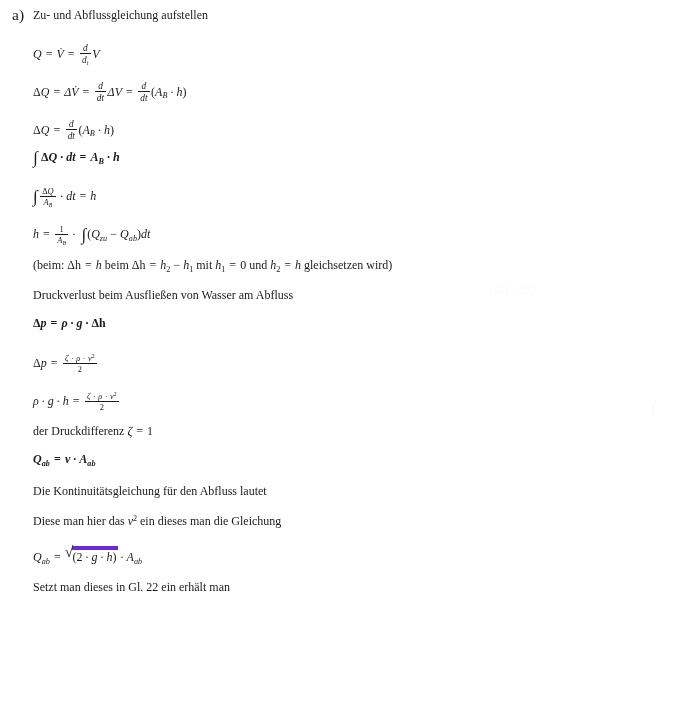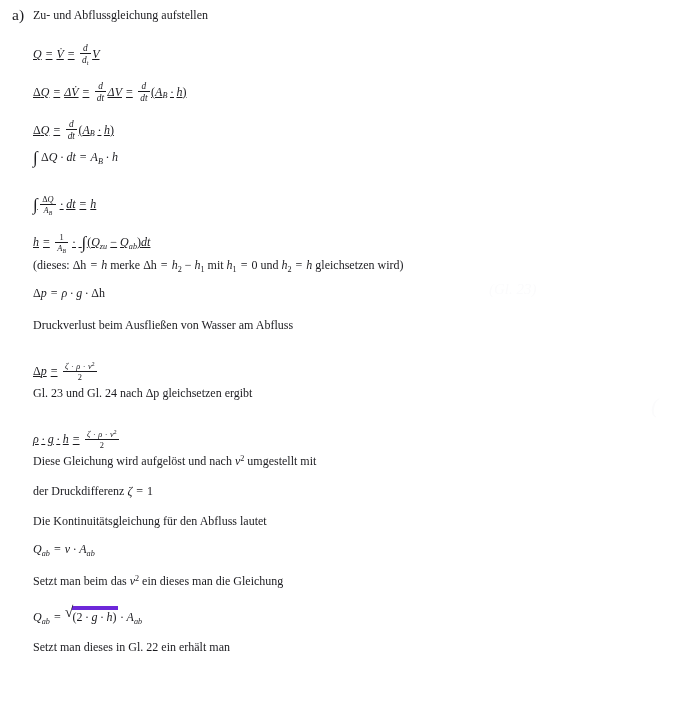--- a/index.html
+++ b/index.html
@@ -51,31 +51,31 @@
   }
   .line.text {
     height: 30px;
     padding-top: 5px;
     box-sizing: border-box;
   }
   .line.math {
     height: 30px;
     padding-top: 3px;
     box-sizing: border-box;
+    font-weight: bold;
   }
   .line.math-tall {
     height: 36px;
     padding-top: 6px;
     box-sizing: border-box;
   }
   .line.math-frac {
     height: 38px;
     padding-top: 8px;
     box-sizing: border-box;
-    text-decoration: underline;
   }
 
   
   .mi {            
     font-style: italic;
     font-family: "Liberation Serif", "DejaVu Serif", serif;
   }
   .mn, .mo {       
     font-style: normal;
   }
@@ -127,21 +127,20 @@
     display: block;
     padding: 0 2px 0.5px 2px;
   }
   .frac > .den {
     display: block;
     border-top: 1px solid #1b1b1f;
     padding: 0.5px 2px 0 2px;
   }
   .frac-sm {
     font-size: 0.70em;
-    margin-top: 8px;
   }
 
   
   .intg {
     font-style: italic;
     font-size: 1.42em;
     line-height: 0;
     position: relative;
     top: 0.10em;
     padding-right: 1px;
@@ -236,81 +235,71 @@
       <div class="line math-frac">
         <span class="mi">h</span><span class="mo meq">=</span><span class="frac frac-sm">
             <span class="num mn">1</span>
             <span class="den"><span class="mi">A</span><span class="sub">B</span></span>
           </span><span class="cdot">·</span>
         <span class="intg">∫</span><span class="mo">(</span><span class="mi">Q</span><span class="sub">zu</span><span class="mop">−</span><span class="mi">Q</span><span class="sub">ab</span><span class="mo">)</span><span class="mi">dt</span>
       </div>
 
 
       <div class="line text">
-        <span>(dieses:</span>
+        <span>(beim:</span>
         <span class="upgreek">Δh</span><span class="mo meq">=</span><span class="mi">h</span>
-        <span>merke</span>
+        <span>beim</span>
         <span class="upgreek">Δh</span><span class="mo meq">=</span><span class="mi">h</span><span class="sub-up">2</span><span class="mop">−</span><span class="mi">h</span><span class="sub-up">1</span>
         <span>mit</span>
         <span class="mi">h</span><span class="sub-up">1</span><span class="mo meq">=</span><span class="mn">0</span>
         <span>und</span>
         <span class="mi">h</span><span class="sub-up">2</span><span class="mo meq">=</span><span class="mi">h</span>
         <span>gleichsetzen wird)</span>
       </div>
 
+      <div class="line text">
+        <span>Druckverlust beim Ausfließen von Wasser am Abfluss</span>
+      </div>
+
       <div class="line math">
         <span class="upgreek">Δ</span><span class="mi">p</span><span class="mo meq">=</span><span class="greek">ρ</span><span class="cdot">·</span><span class="mi">g</span><span class="cdot">·</span><span class="upgreek">Δh</span>
-      </div>
-
-      <div class="line text">
-        <span>Druckverlust beim Ausfließen von Wasser am Abfluss</span>
       </div>
 
       <div class="line math-frac">
         <span class="upgreek">Δ</span><span class="mi">p</span><span class="mo meq">=</span><span class="frac frac-sm">
             <span class="num"><span class="greek">ζ</span><span class="cdot">·</span><span class="greek">ρ</span><span class="cdot">·</span><span class="mi">v</span><span class="sup">2</span></span>
             <span class="den mn">2</span>
           </span>
       </div>
 
-      <div class="line text">
-        <span>Gl. 23 und Gl. 24 nach</span>
-        <span class="upgreek">Δp</span>
-        <span>gleichsetzen ergibt</span>
-      </div>
 
       <div class="line math-frac">
         <span class="greek">ρ</span><span class="cdot">·</span><span class="mi">g</span><span class="cdot">·</span><span class="mi">h</span><span class="mo meq">=</span><span class="frac frac-sm">
             <span class="num"><span class="greek">ζ</span><span class="cdot">·</span><span class="greek">ρ</span><span class="cdot">·</span><span class="mi">v</span><span class="sup">2</span></span>
             <span class="den mn">2</span>
           </span>
       </div>
 
-      <div class="line text">
-        <span>Diese Gleichung wird aufgelöst und nach</span>
-        <span class="mi">v</span><span class="sup">2</span>
-        <span>umgestellt mit</span>
-      </div>
 
       <div class="line text">
         <span>der Druckdifferenz</span>
         <span class="greek">ζ</span><span class="mo meq">=</span><span class="mn">1</span>
       </div>
 
 
-      <div class="line text">
-        <span>Die Kontinuitätsgleichung für den Abfluss lautet</span>
-      </div>
-
       <div class="line math">
         <span class="mi">Q</span><span class="sub">ab</span><span class="mo meq">=</span><span class="mi">v</span><span class="cdot">·</span><span class="mi">A</span><span class="sub">ab</span>
       </div>
 
       <div class="line text">
-        <span>Setzt man beim das</span>
+        <span>Die Kontinuitätsgleichung für den Abfluss lautet</span>
+      </div>
+
+      <div class="line text">
+        <span>Diese man hier das</span>
         <span class="mi">v</span><span class="sup">2</span>
         <span>ein dieses man die Gleichung</span>
       </div>
 
       <div class="line math-tall">
         <span class="mi">Q</span><span class="sub">ab</span><span class="mo meq">=</span><span class="sqrt">
             <span class="radix">√</span>
             <span class="radicand"><span class="mo">(</span><span class="mn">2</span><span class="cdot">·</span><span class="mi">g</span><span class="cdot">·</span><span class="mi">h</span><span class="mo">)</span></span>
           </span><span class="cdot">·</span><span class="mi">A</span><span class="sub">ab</span>
       </div>

